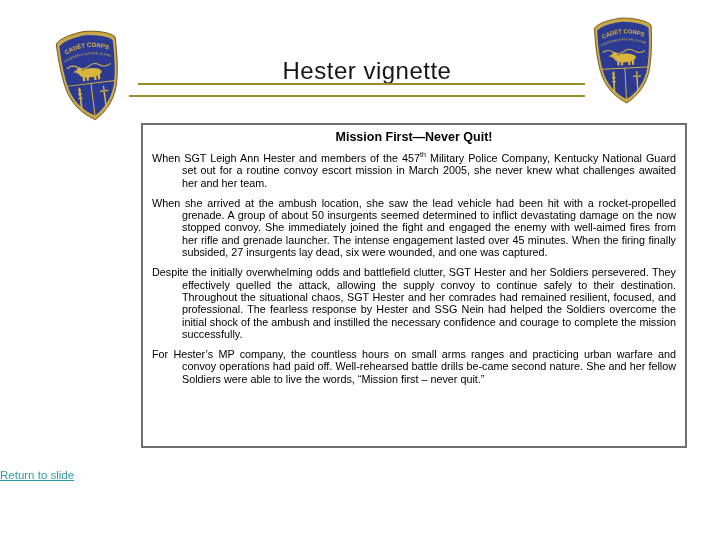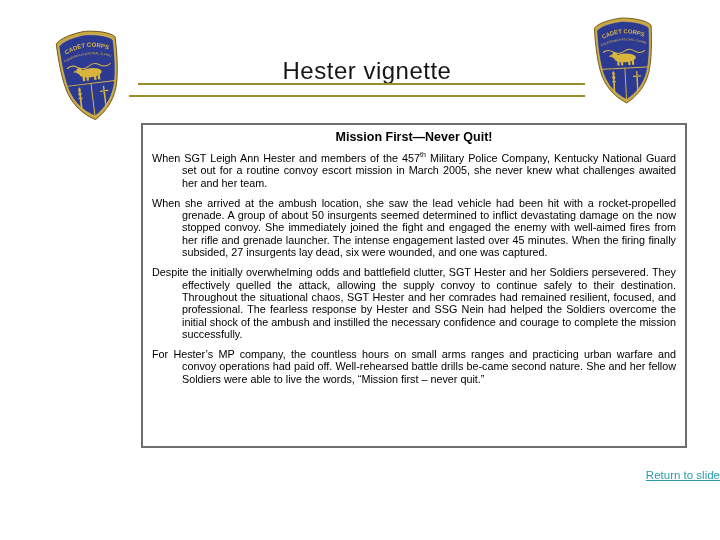--- a/index.html
+++ b/index.html
@@ -27,21 +27,21 @@
     font-size:12.5px;font-weight:bold;color:#000;
   }
   .content-box p{
     margin:0 0 8px 0;color:#000;
     font-size:10.8px;line-height:12.3px;text-align:justify;
     padding-left:30px;text-indent:-30px;
   }
   .content-box sup{font-size:7px;line-height:0;vertical-align:super;}
   .return-link{
     position:absolute;top:469px;left:0;width:720px;display:block;
-    text-align:right;font-size:11.5px;color:#2a9bad;
+    text-align:left;font-size:11.5px;color:#2a9bad;
     text-decoration:underline;cursor:pointer;
   }
   .crest{position:absolute;}
   .crest-left{left:52px;top:28px;width:76px;height:95px;transform:rotate(-7deg);}
   .crest-right{left:588px;top:15px;width:73px;height:91px;transform:rotate(-3deg);}
 </style>
 </head>
 <body>
 
 <svg class="crest crest-left" viewBox="0 0 100 125" aria-hidden="true">

